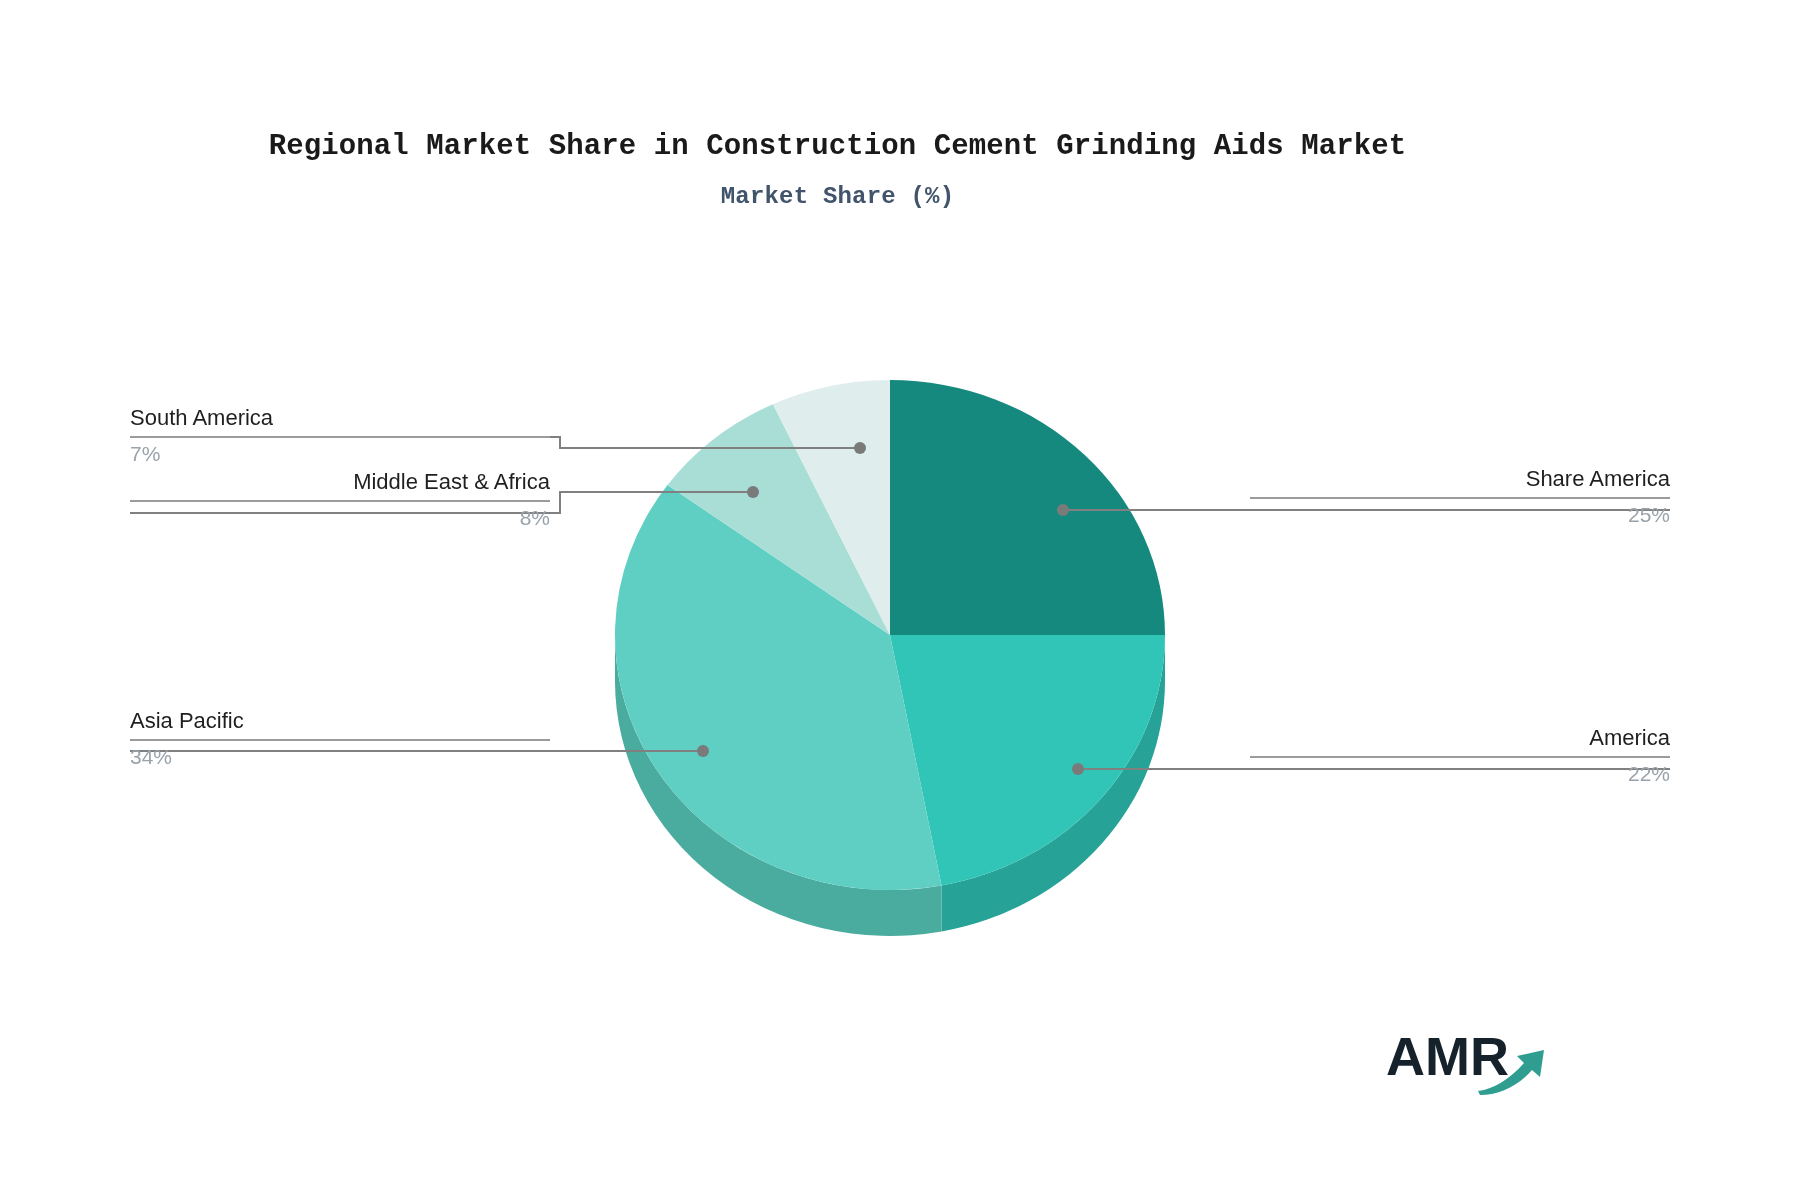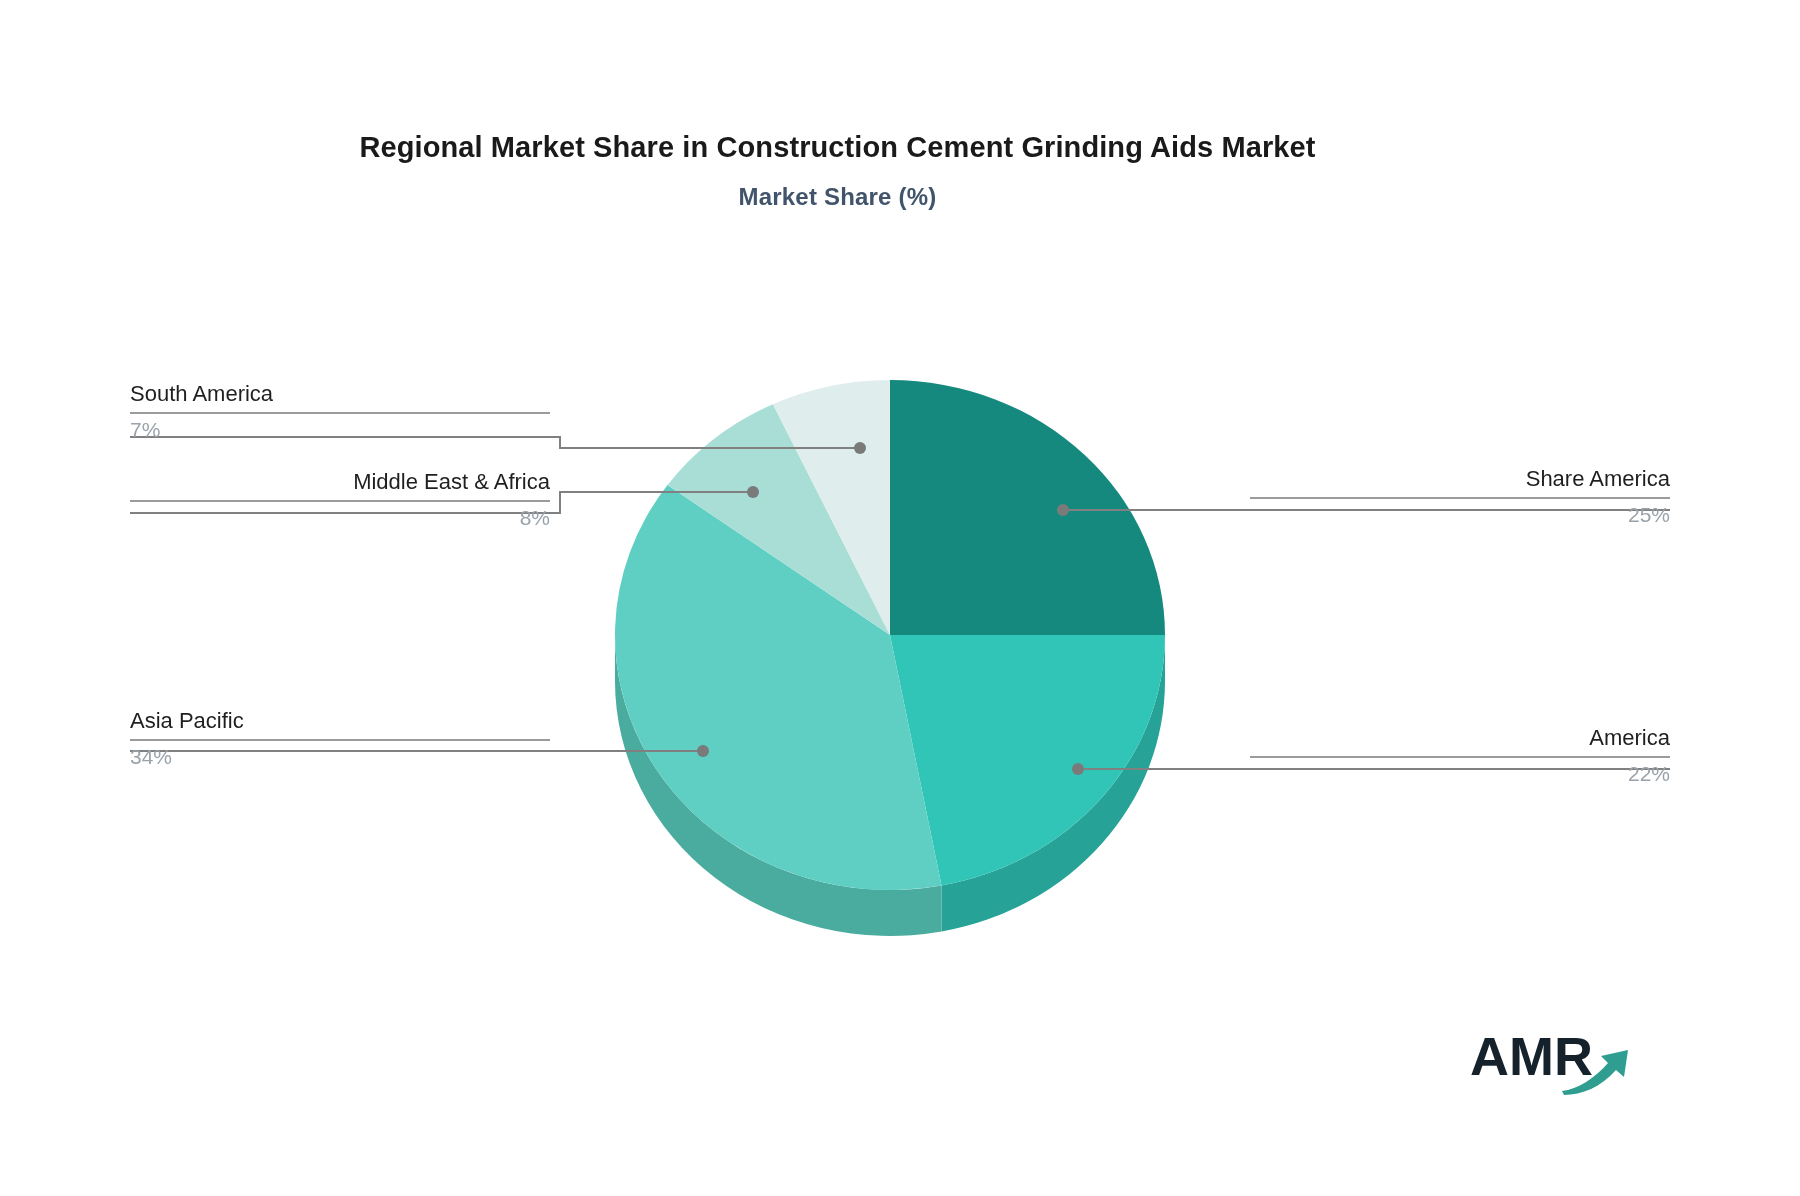--- a/index.html
+++ b/index.html
@@ -24,20 +24,21 @@
     background: #ffffff;
   }
 
   
   .title-block {
     position: absolute;
     left: 0;
     top: 130px;
     width: 1675px;
     text-align: center;
+    font-family: Liberation Mono, monospace;
   }
   .chart-title {
     font-size: 29px;
     font-weight: bold;
     color: #1a1a1a;
     letter-spacing: 0.1px;
     line-height: 1.2;
   }
   .chart-subtitle {
     margin-top: 18px;
@@ -75,39 +76,39 @@
     width: 100%;
   }
   .callout .cl-value {
     font-size: 21px;
     color: #9aa3ab;
     line-height: 1.25;
   }
   .callout.left { text-align: left; left: 130px; }
   .callout.right { text-align: right; left: 1250px; }
 
-  #callout-south-america { top: 380px; }
+  #callout-south-america { top: 404px; }
   #callout-middle-east   { top: 468px; text-align: right; }
   #callout-asia-pacific  { top: 707px; }
   #callout-north-america { top: 465px; }
   #callout-europe        { top: 724px; }
 
   
   #leaders {
     position: absolute;
     left: 0; top: 0;
     width: 1800px;
     height: 1196px;
     pointer-events: none;
   }
 
   
   #amr-logo {
     position: absolute;
-    left: 1470px;
+    left: 1386px;
     top: 1025px;
     width: 180px;
     height: 70px;
     text-decoration: underline;
   }
 </style>
 </head>
 <body>
 
 <div id="canvas">

